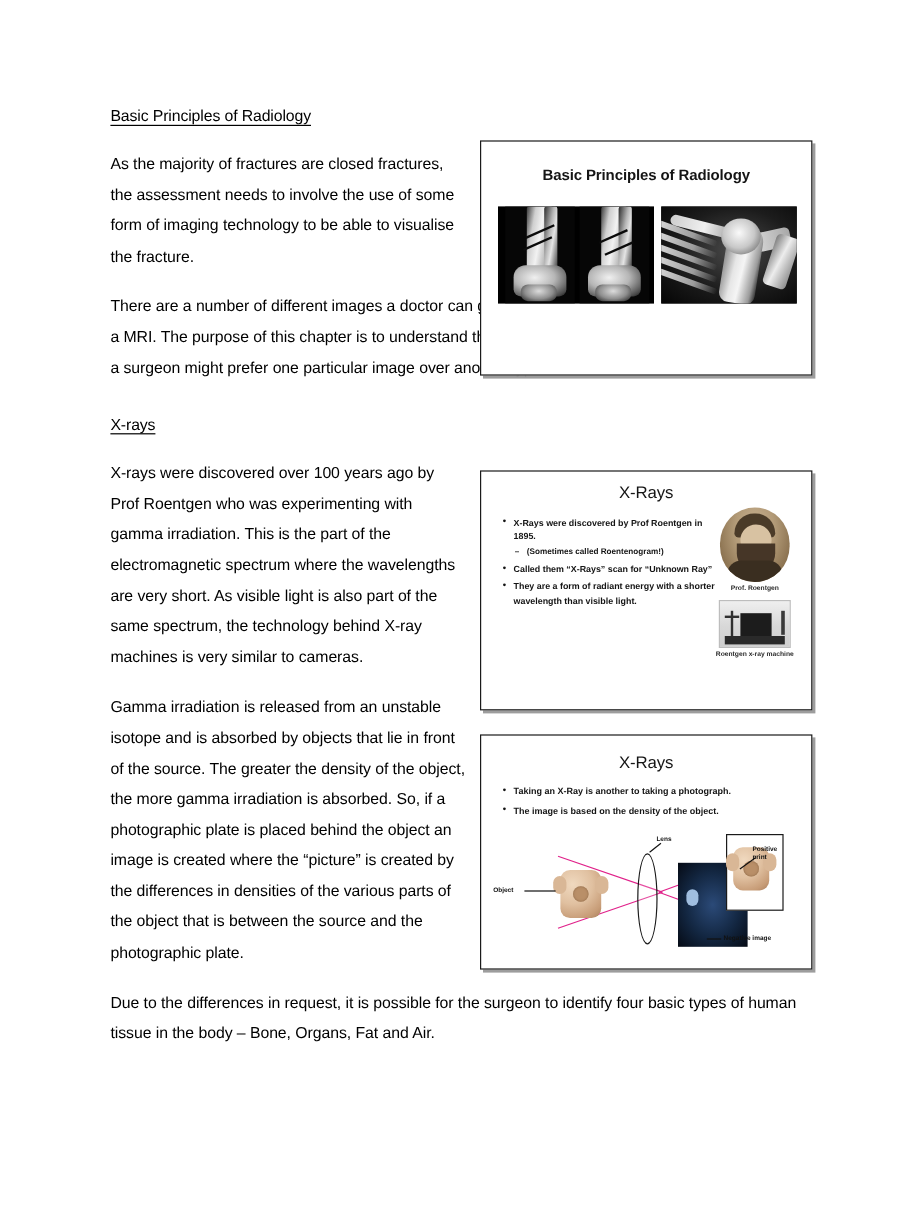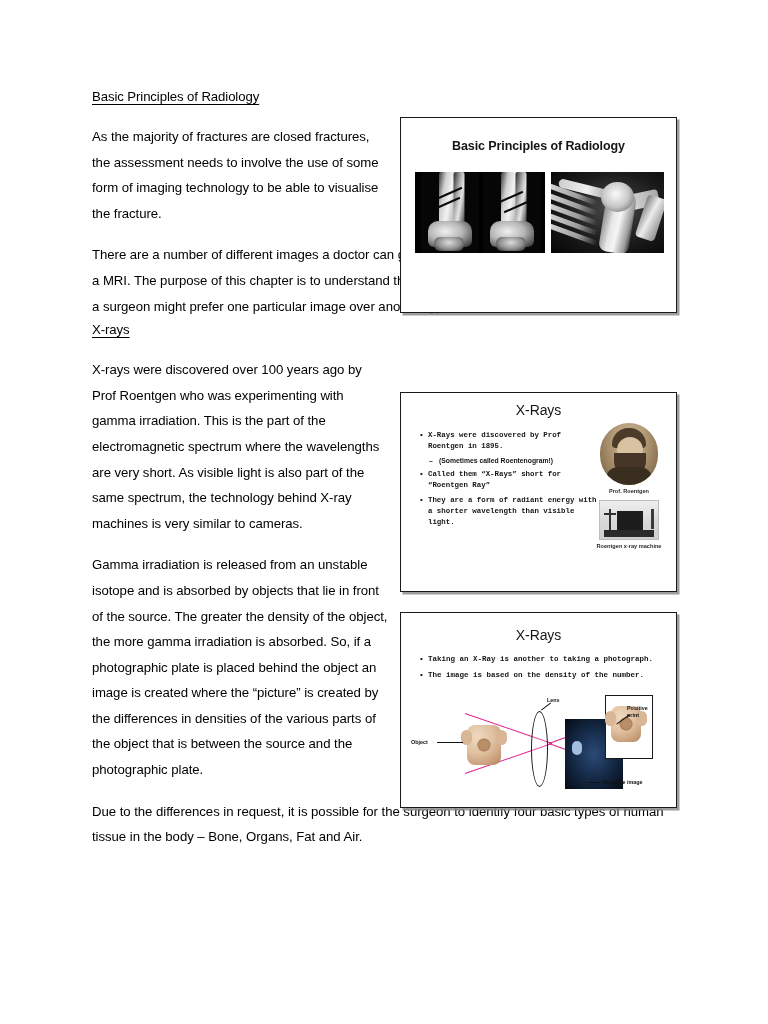--- a/index.html
+++ b/index.html
@@ -48,21 +48,21 @@
     margin: 0 0 16px 0;
     text-align: left;
     letter-spacing: -0.05px;
   }
   p.para:last-child { margin-bottom: 0; }
 
   
   .narrow { width: 296px; }
   .full   { width: 575px; }
 
-  .blk { margin-bottom: 0; }
+  .blk { margin-bottom: 24px; }
 
   
   .slide {
     position: absolute;
     background: #ffffff;
     border: 1.4px solid #1a1a1a;
     box-shadow: 2.5px 2.5px 0 0 rgba(140,140,140,0.85);
     box-sizing: border-box;
     overflow: hidden;
   }
@@ -203,21 +203,20 @@
     width: 182px;
     font-size: 7.4px;
     line-height: 11.4px;
     font-weight: bold;
     color: #141414;
   }
   .bl {
     position: relative;
     padding-left: 11px;
     margin-bottom: 3px;
-    font-family: Liberation Mono, monospace;
   }
   .bl::before {
     content: "•";
     position: absolute;
     left: 2px; top: -1px;
     font-size: 8px;
   }
   .sub {
     position: relative;
     padding-left: 22px;
@@ -475,21 +474,21 @@
       </div>
     </div>
   </div>
 
   <div class="slide" id="slide-2">
     <div class="slide-title">X-Rays</div>
 
     <div class="s2-bullets">
       <div class="bl">X-Rays were discovered by Prof Roentgen in 1895.</div>
       <div class="sub">(Sometimes called Roentenogram!)</div>
-      <div class="bl">Called them “X-Rays” short for “Roentgen Ray”</div>
+      <div class="bl">Called them “X-Rays” scan for “Unknown Ray”</div>
       <div class="bl">They are a form of radiant energy with a shorter wavelength than visible light.</div>
     </div>
 
     <div class="s2-media">
       <div class="portrait">
         <div class="p-hair"></div>
         <div class="p-face"></div>
         <div class="p-beard"></div>
         <div class="p-body"></div>
       </div>
@@ -504,21 +503,21 @@
       </div>
       <div class="cap">Roentgen x-ray machine</div>
     </div>
   </div>
 
   <div class="slide" id="slide-3">
     <div class="slide-title">X-Rays</div>
 
     <div class="s3-bullets">
       <div class="bl">Taking an X-Ray is another to taking a photograph.</div>
-      <div class="bl">The image is based on the density of the number.</div>
+      <div class="bl">The image is based on the density of the object.</div>
     </div>
 
     <div class="diagram">
 
       <div class="ray" style="left:56px;  top:24px;  width:92px; transform:rotate(19deg);"></div>
       <div class="ray" style="left:56px;  top:84px;  width:92px; transform:rotate(-19deg);"></div>
       <div class="ray" style="left:140px; top:54px;  width:78px; transform:rotate(20deg);"></div>
       <div class="ray" style="left:140px; top:54px;  width:78px; transform:rotate(-20deg);"></div>
 
       <div class="vert" style="left:58px; top:36px;">

